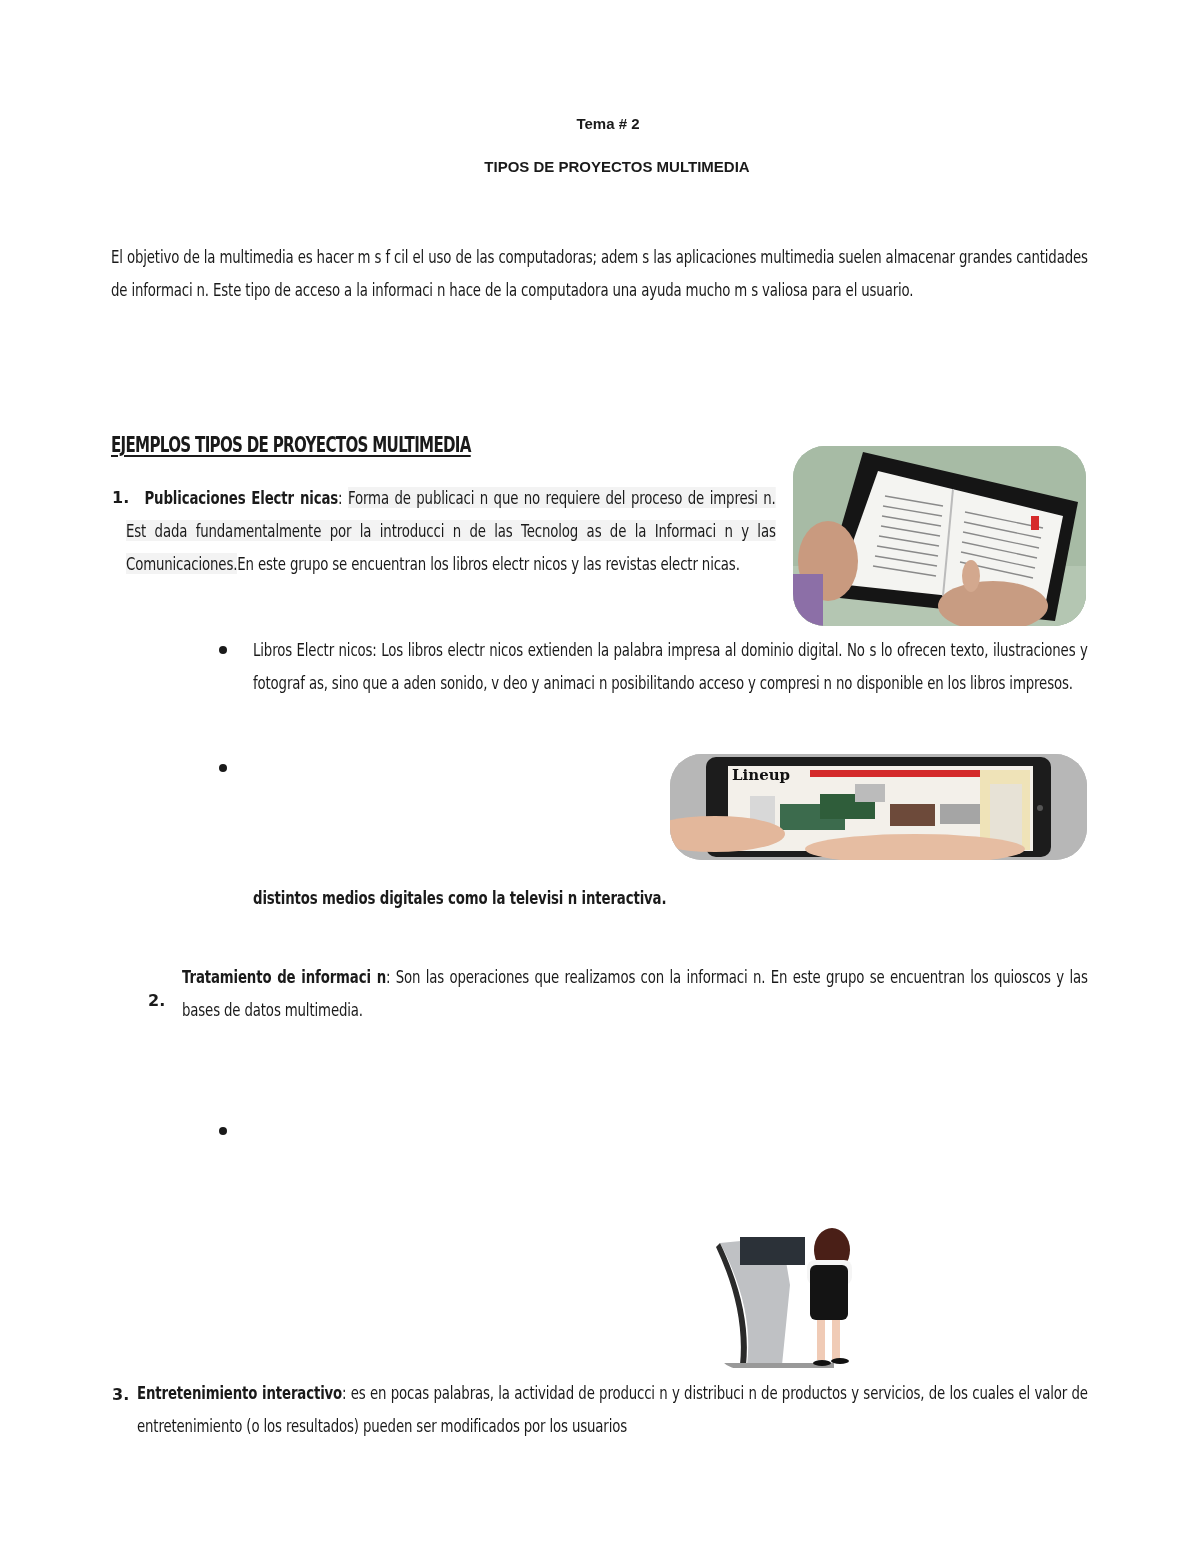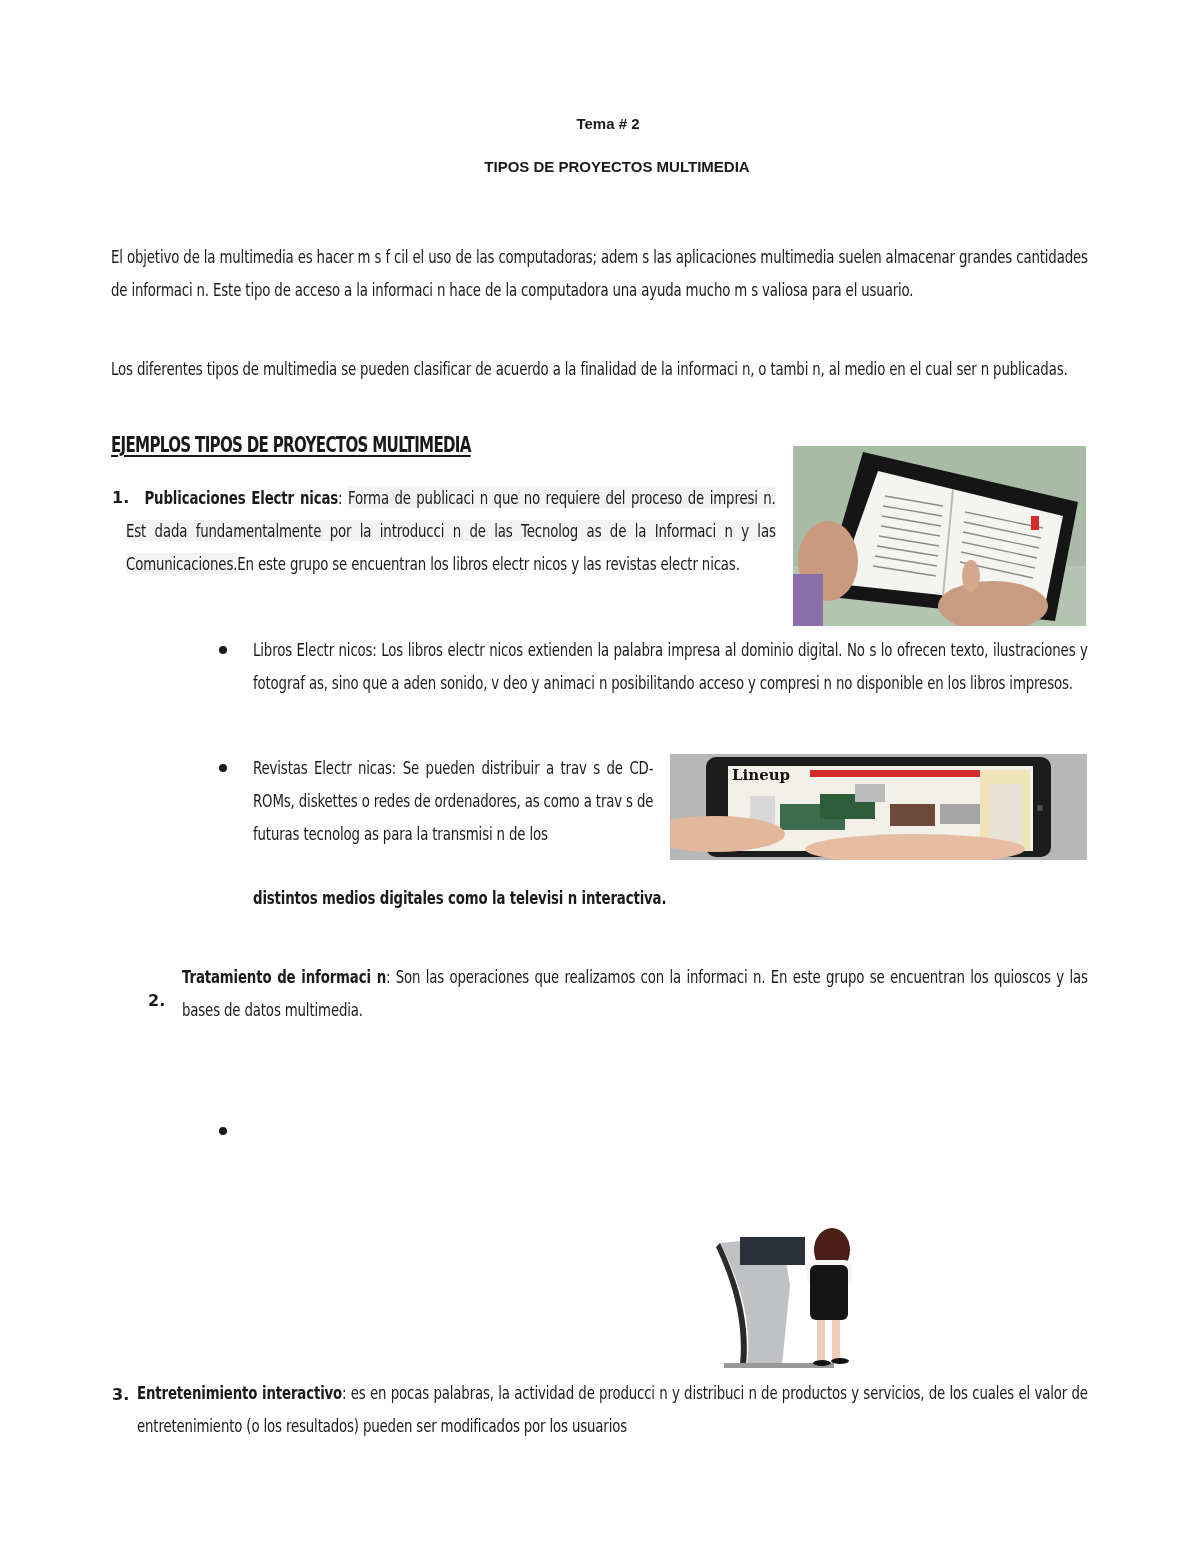--- a/index.html
+++ b/index.html
@@ -22,37 +22,34 @@
       position: absolute; top: 433px; left: 111px;
       font-family: "DejaVu Sans", sans-serif; font-weight: bold; font-size: 21px;
       text-decoration: underline; text-underline-offset: 3px; letter-spacing: -1px;
       transform: scaleX(0.72); transform-origin: left top; white-space: nowrap;
     }
     .item { position: absolute; }
     .item-num { position: absolute; font-family: "DejaVu Sans", sans-serif; font-size: 16px; font-weight: bold; }
     .bold { font-weight: bold; }
     .hl { background: #f3f3f3; }
     .bullet { position: absolute; width: 8px; height: 8px; border-radius: 50%; background: #1a1a1a; }
-    .img-box { position: absolute; overflow: hidden; }
+    .img-box { position: absolute; overflow: hidden; border-radius: 32px; }
   </style>
 </head>
 <body>
 
 <div class="page">
 
   <div class="tema cal">Tema # 2</div>
   <div class="tipos cal">TIPOS DE PROYECTOS MULTIMEDIA</div>
 
   <div class="para para1">
     <div class="body-text" style="width:1320px; transform:scaleX(0.74);">El objetivo de la multimedia es hacer m s f cil el uso de las computadoras; adem s las aplicaciones multimedia suelen almacenar grandes cantidades de informaci n.  Este tipo de acceso a la informaci n hace de la computadora una ayuda mucho m s valiosa para el usuario.</div>
   </div>
 
-  <div class="para para2">
-    <div class="body-text" style="width:1320px; transform:scaleX(0.74);">Los diferentes tipos de multimedia se pueden clasificar de acuerdo a la finalidad de la informaci n, o tambi n, al medio en el cual ser n publicadas.</div>
-  </div>
 
   <div class="heading-ex">EJEMPLOS TIPOS DE PROYECTOS MULTIMEDIA</div>
 
   <div class="item-num" style="top:488px; left:112px;">1.</div>
   <div class="item" style="top:481px; left:126px; width:650px;">
     <div class="body-text" style="width:878px; transform:scaleX(0.74); text-indent:25px;"><span class="bold">Publicaciones Electr nicas</span><span>: </span><span class="hl">Forma de publicaci n que no requiere del proceso de impresi n. Est  dada fundamentalmente por la introducci n de las Tecnolog as de la Informaci n y las Comunicaciones.</span><span>En este grupo se encuentran los libros electr nicos y las revistas electr nicas.</span></div>
   </div>
 
   <div class="img-box" style="left:793px; top:446px; width:293px; height:180px; background:#9fb59e;">
     <svg width="293" height="180" viewBox="0 0 293 180">
@@ -84,23 +81,20 @@
       <ellipse cx="178" cy="130" rx="9" ry="16" fill="#d3a88e"></ellipse>
     </svg>
   </div>
 
   <div class="bullet" style="top:646px; left:219px;"></div>
   <div class="item" style="top:633px; left:253px; width:835px;">
     <div class="body-text" style="width:1128px; transform:scaleX(0.74);">Libros Electr nicos: Los libros electr nicos extienden la palabra impresa al dominio digital. No s lo ofrecen texto, ilustraciones y fotograf as, sino que a aden sonido, v deo y animaci n posibilitando acceso y compresi n no disponible en los libros impresos.</div>
   </div>
 
   <div class="bullet" style="top:764px; left:219px;"></div>
-  <div class="item" style="top:751px; left:253px; width:400px;">
-    <div class="body-text" style="width:541px; transform:scaleX(0.74);">Revistas Electr nicas: Se pueden distribuir a trav s de CD-ROMs, diskettes o redes de ordenadores, as  como a trav s de futuras tecnolog as para la transmisi n de los</div>
-  </div>
   <div class="item" style="top:881px; left:253px; width:835px;font-weight:bold;">
     <div class="body-text" style="width:1128px; transform:scaleX(0.74); text-align:left;">distintos medios digitales como la televisi n interactiva.</div>
   </div>
 
   <div class="img-box" style="left:670px; top:754px; width:417px; height:106px; background:#b4b4b4;">
     <svg width="417" height="106" viewBox="0 0 417 106">
       <rect width="417" height="106" fill="#b7b7b7"></rect>
       <rect x="36" y="3" width="345" height="100" rx="10" fill="#1c1c1c"></rect>
       <rect x="58" y="12" width="305" height="85" fill="#f3f0ea"></rect>
       <text x="62" y="26" font-family="DejaVu Serif, serif" font-weight="bold" font-size="15" fill="#111">Lineup</text>

